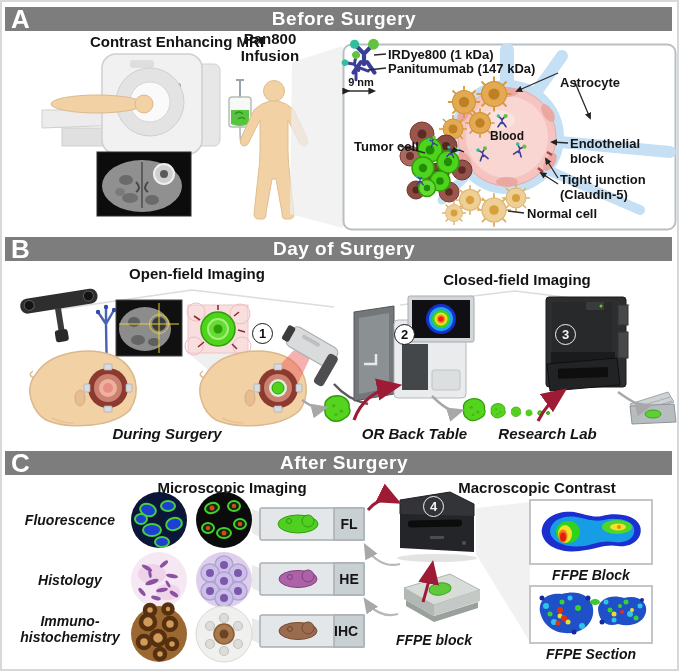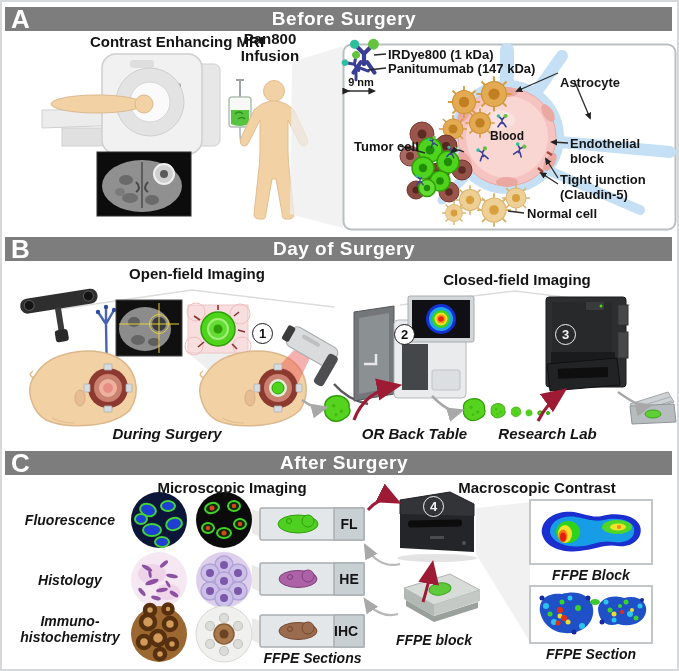--- a/index.html
+++ b/index.html
@@ -561,19 +561,18 @@
 
 <div class="lb ctr s15" style="left:115px;top:477px;width:230px">Microscopic Imaging</div>
 <div class="lb ctr s15" style="left:420px;top:477px;width:230px">Macroscopic Contrast</div>
 <div class="lb ctr ital s14" style="left:8px;top:510px;width:120px">Fluorescence</div>
 <div class="lb ctr ital s14" style="left:8px;top:570px;width:120px">Histology</div>
 <div class="lb ctr ital s14" style="left:2px;top:611px;width:132px">Immuno-
 histochemistry</div>
 <div class="lb ctr s14" style="left:332px;top:514px;width:30px">FL</div>
 <div class="lb ctr s14" style="left:332px;top:569px;width:30px">HE</div>
 <div class="lb ctr s14" style="left:332px;top:621px;width:24px">IHC</div>
-<div class="lb ctr ital s14" style="left:248px;top:648px;width:125px">FFPE Sections</div>
 <div class="lb ctr ital s14" style="left:372px;top:630px;width:120px">FFPE block</div>
 <div class="lb ctr ital s14" style="left:528px;top:565px;width:122px">FFPE Block</div>
 <div class="lb ctr ital s14" style="left:528px;top:644px;width:122px">FFPE Section</div>
 <div class="badge dark" style="left:421px;top:494px">4</div>
 
 </div>
 
 </body></html>

